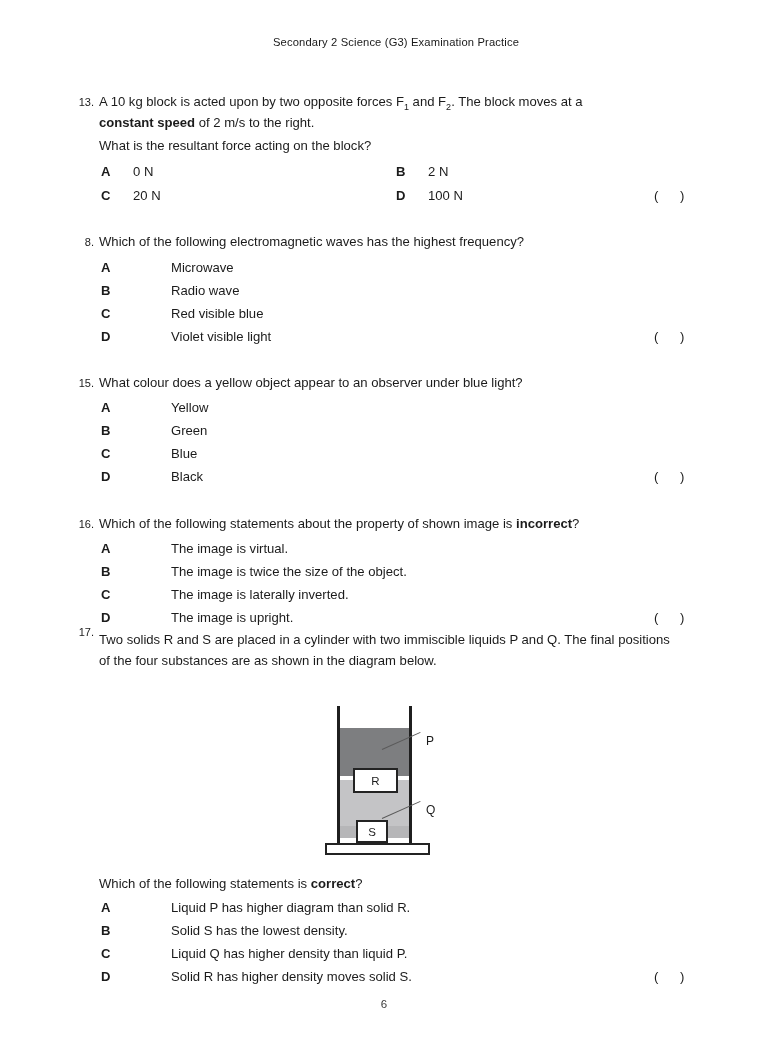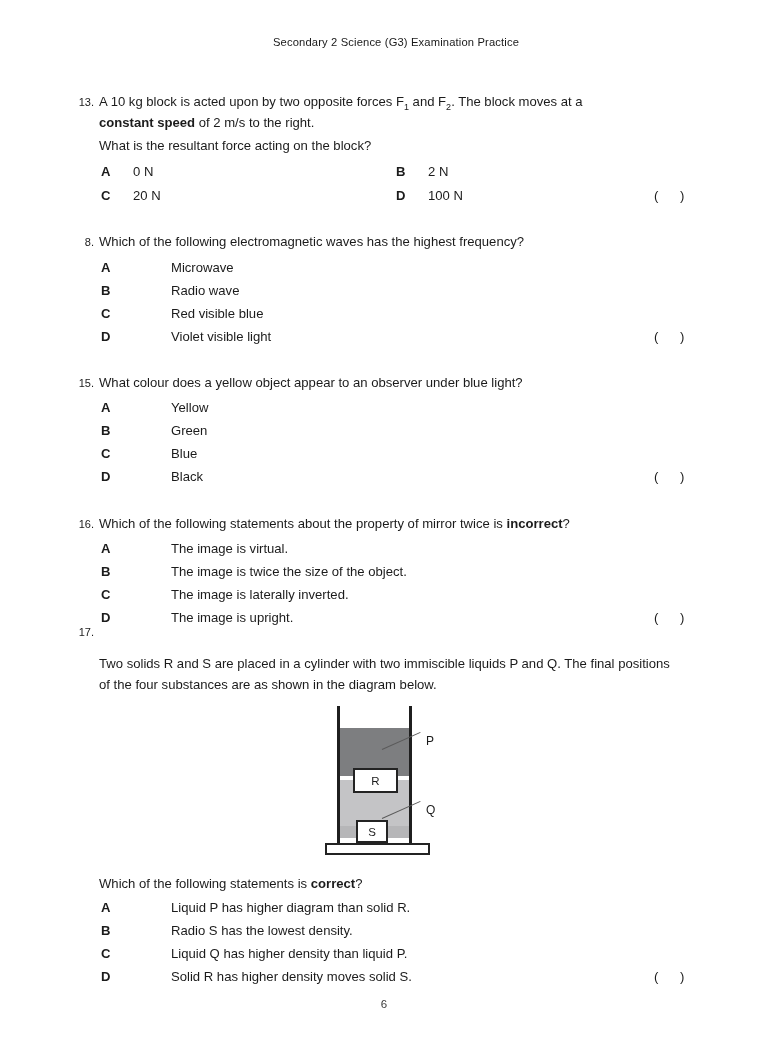--- a/index.html
+++ b/index.html
@@ -300,21 +300,21 @@
 
     <div class="ans-bracket" style="top:467px;">
       <span class="lp">(</span>
       <span class="rp">)</span>
     </div>
   </div>
 
   <div class="question">
     <div class="q-num" style="top:514px;">16.</div>
     <div class="q-stem" style="top:514px;">
-      <span>Which of the following statements about the property of mirror twice is </span><b>incorrect</b><span>?</span>
+      <span>Which of the following statements about the property of shown image is </span><b>incorrect</b><span>?</span>
     </div>
 
     <div class="opt col-s" style="top:539px;">
       <span class="opt-letter">A</span>
       <span class="opt-text">The image is virtual.</span>
     </div>
     <div class="opt col-s" style="top:562px;">
       <span class="opt-letter">B</span>
       <span class="opt-text">The image is twice the size of the object.</span>
     </div>
@@ -328,21 +328,21 @@
     </div>
 
     <div class="ans-bracket" style="top:608px;">
       <span class="lp">(</span>
       <span class="rp">)</span>
     </div>
   </div>
 
   <div class="question">
     <div class="q-num" style="top:622px;">17.</div>
-    <div class="q-stem" style="top:654px;width:585px;">
+    <div class="q-stem" style="top:630px;width:585px;">
       <span>Two solids R and S are placed in a cylinder with two immiscible liquids P and Q. The final</span>
       <span>positions of the four substances are as shown in the diagram below.</span>
     </div>
 
     <div class="diagram">
       <div class="cyl-wall left"></div>
       <div class="cyl-wall right"></div>
 
       <div class="liquid-p"></div>
       <div class="liquid-q"></div>
@@ -368,21 +368,21 @@
     <div class="q-stem" style="top:874px;">
       <span>Which of the following statements is </span><b>correct</b><span>?</span>
     </div>
 
     <div class="opt col-s" style="top:898px;">
       <span class="opt-letter">A</span>
       <span class="opt-text">Liquid P has higher diagram than solid R.</span>
     </div>
     <div class="opt col-s" style="top:921px;">
       <span class="opt-letter">B</span>
-      <span class="opt-text">Radio S has the lowest density.</span>
+      <span class="opt-text">Solid S has the lowest density.</span>
     </div>
     <div class="opt col-s" style="top:944px;">
       <span class="opt-letter">C</span>
       <span class="opt-text">Liquid Q has higher density than liquid P.</span>
     </div>
     <div class="opt col-s" style="top:967px;">
       <span class="opt-letter">D</span>
       <span class="opt-text">Solid R has higher density moves solid S.</span>
     </div>
 

